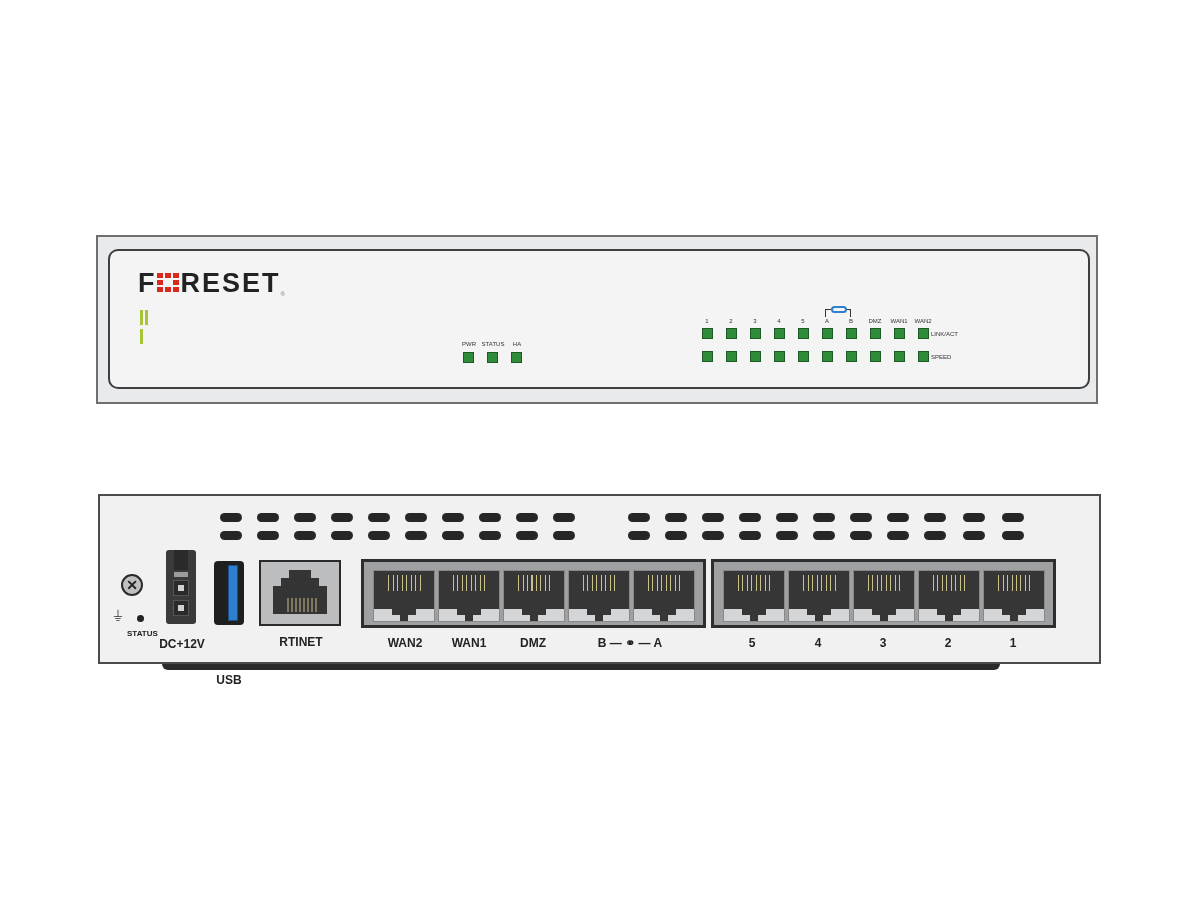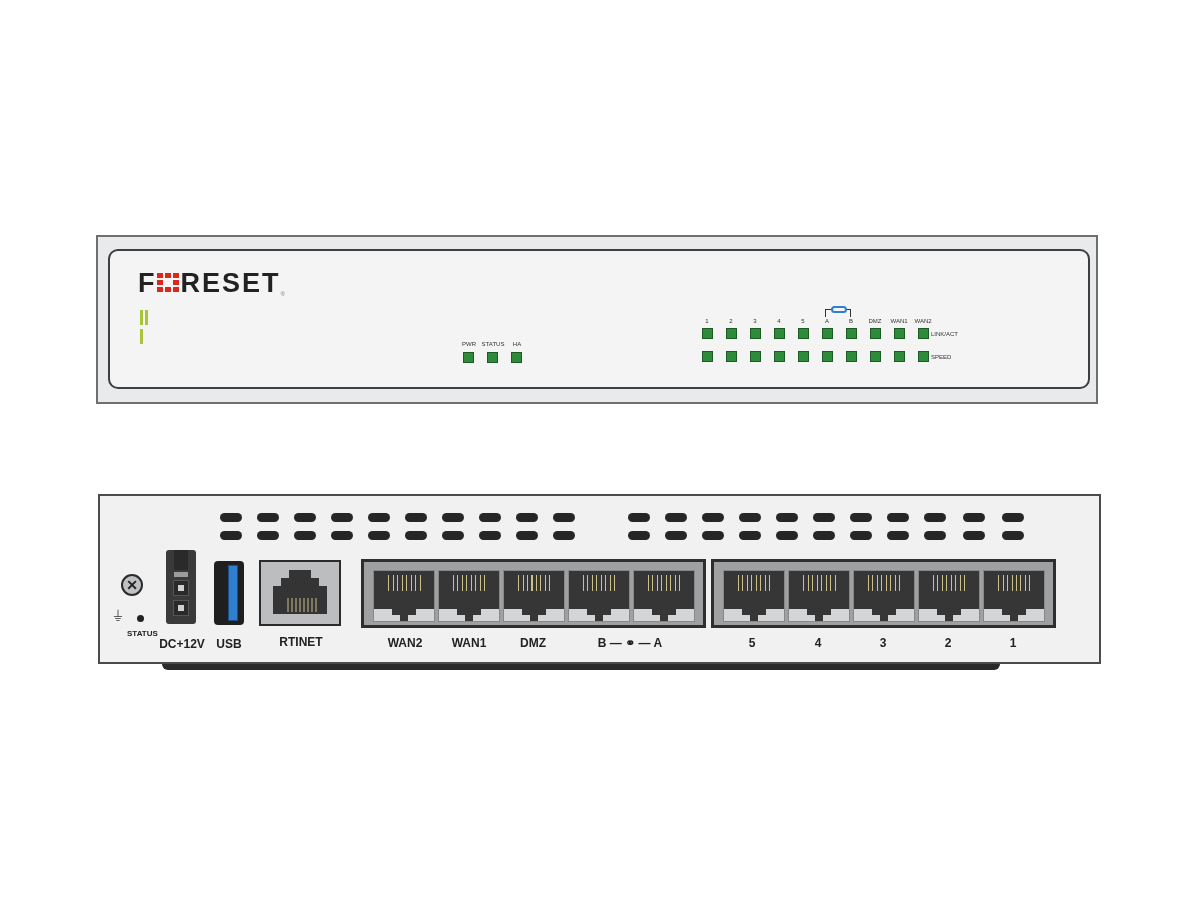--- a/index.html
+++ b/index.html
@@ -174,21 +174,21 @@
   <div class="top"></div>
     <div class="gray"></div>
   <div class="pin" style="top:30px"></div>
   <div class="pin" style="top:50px"></div>
 </div>
 <div class="abs label" style="left:158px;top:638px;width:48px">DC+12V</div>
 
 <div class="abs usb">
     <div class="blue"></div>
   </div>
-<div class="abs label" style="left:209px;top:638px;width:40px">USB</div>
+<div class="abs label" style="left:209px;top:674px;width:40px">USB</div>
 
 <div class="abs console">
   <svg class="jack" viewBox="0 0 62 50" width="62" height="50">
     <path d="M20 2 H42 V10 H50 V18 H58 V46 H4 V18 H12 V10 H20 Z" fill="#343435"></path>
     <g stroke="#c9c08a" stroke-width="1">
       <line x1="19" y1="30" x2="19" y2="44"></line>
         <line x1="23" y1="30" x2="23" y2="44"></line>
         <line x1="27" y1="30" x2="27" y2="44"></line>
         <line x1="31" y1="30" x2="31" y2="44"></line>
         <line x1="35" y1="30" x2="35" y2="44"></line>

